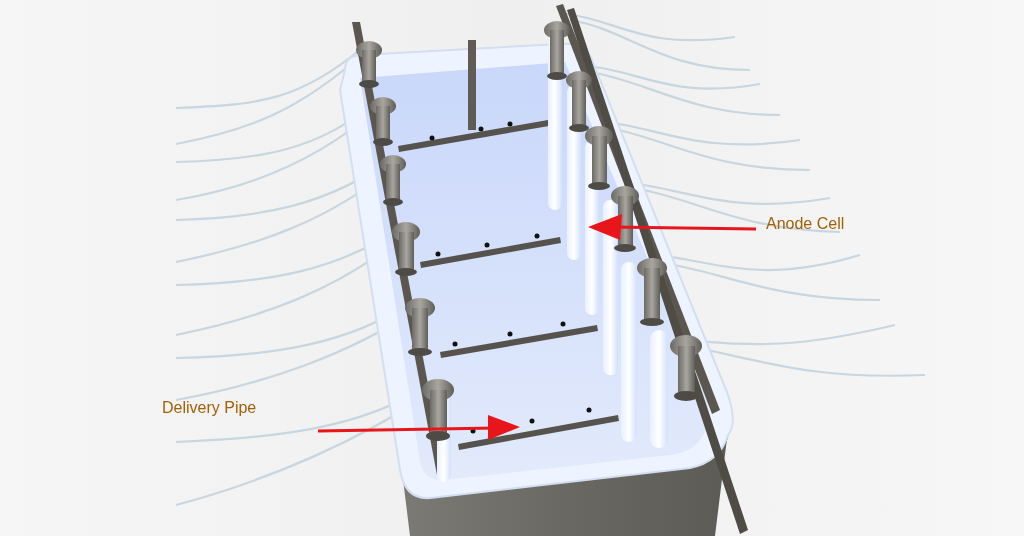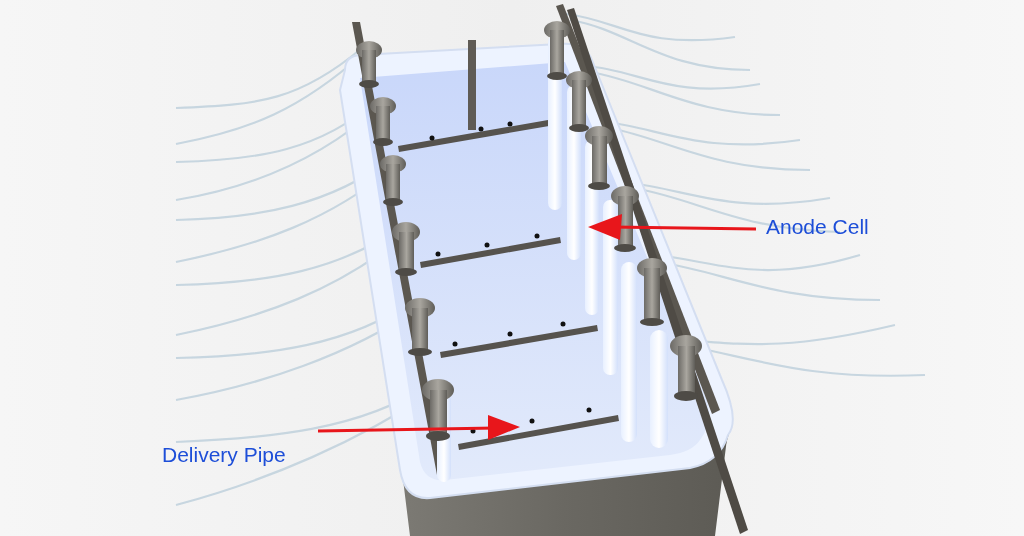--- a/index.html
+++ b/index.html
@@ -6,27 +6,27 @@
     body {
       width: 1024px; height: 536px; overflow: hidden;
       background: #f4f4f4;
       font-family: "Liberation Sans", sans-serif;
     }
     .stage { position: relative; width: 1024px; height: 536px; }
     .stage svg { position: absolute; left: 0; top: 0; }
     .label {
       position: absolute;
       font-family: "Liberation Sans", sans-serif;
-      font-size: 21px;
-      color: #1d4ed8;
+      font-size: 16px;
+      color: #a16207;
       white-space: nowrap;
       line-height: 1;
     }
     .label-anode { left: 766px; top: 216px; }
-    .label-delivery { left: 162px; top: 444px; text-align: center; }
+    .label-delivery { left: 162px; top: 400px; text-align: center; }
   </style>
 </head>
 <body>
 
 <div class="stage">
   <svg width="1024" height="536" viewBox="0 0 1024 536">
     <defs>
       <linearGradient id="bg" x1="0" y1="0" x2="1" y2="0">
         <stop offset="0" stop-color="#f6f6f6"></stop>
         <stop offset="0.5" stop-color="#efefef"></stop>

